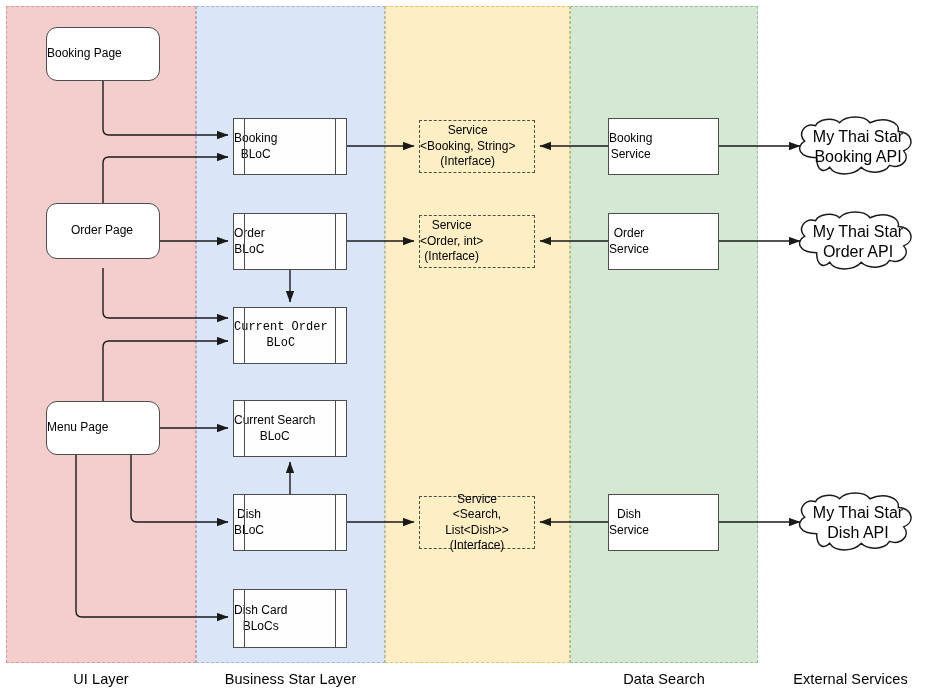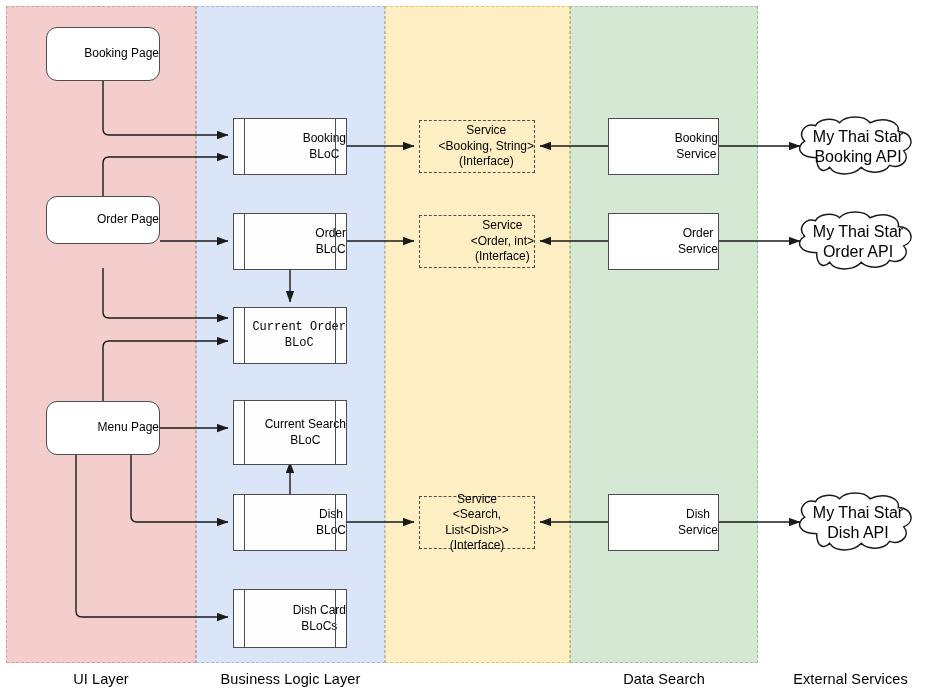--- a/index.html
+++ b/index.html
@@ -39,21 +39,21 @@
     top: 0;
     width: 943px;
     height: 699px;
     pointer-events: none;
   }
   .node {
     position: absolute;
     box-sizing: border-box;
     display: flex;
     align-items: center;
-    justify-content: flex-end;
+    justify-content: flex-start;
     text-align: center;
     font-size: 12px;
     line-height: 1.28;
     color: #000000;
     background: #ffffff;
   }
   .node-page {
     border: 1.4px solid #4d4d4d;
     border-radius: 11px;
   }
@@ -159,21 +159,21 @@
       <path d="M719,522 L800,522"></path>
     </g>
   </svg>
 
   <div id="nodes">
       <div class="node node-page" style="left: 46px; top: 27px; width: 114px; height: 54px;">
         <div>
           <span class="nlabel">Booking Page</span>
         </div>
       </div>
-      <div class="node node-page" style="left: 46px; top: 196px; width: 114px; height: 48px;">
+      <div class="node node-page" style="left: 46px; top: 203px; width: 114px; height: 56px; padding-left: 24px;">
         <div>
           <span class="nlabel">Order Page</span>
         </div>
       </div>
       <div class="node node-page" style="left: 46px; top: 401px; width: 114px; height: 54px;">
         <div>
           <span class="nlabel">Menu Page</span>
         </div>
       </div>
       <div class="node node-bloc" style="left: 233px; top: 118px; width: 114px; height: 57px;">
@@ -187,21 +187,21 @@
           <span class="nlabel">Order</span>
           <span class="nlabel">BLoC</span>
         </div>
       </div>
       <div class="node node-bloc" style="left: 233px; top: 307px; width: 114px; height: 57px; font-family: Liberation Mono, monospace;">
         <div>
           <span class="nlabel">Current Order</span>
           <span class="nlabel">BLoC</span>
         </div>
       </div>
-      <div class="node node-bloc" style="left: 233px; top: 400px; width: 114px; height: 65px;">
+      <div class="node node-bloc" style="left: 233px; top: 400px; width: 114px; height: 57px;">
         <div>
           <span class="nlabel">Current Search</span>
           <span class="nlabel">BLoC</span>
         </div>
       </div>
       <div class="node node-bloc" style="left: 233px; top: 494px; width: 114px; height: 57px;">
         <div>
           <span class="nlabel">Dish</span>
           <span class="nlabel">BLoC</span>
         </div>
@@ -280,17 +280,17 @@
         <div class="cloud-text">
           <div>
             <span class="nlabel">My Thai Star</span>
             <span class="nlabel">Dish API</span>
           </div>
         </div>
       </div>
     </div>
 
   <div class="band-label" style="left: 6px; width: 190px;">UI Layer</div>
-  <div class="band-label" style="left: 196px; width: 189px;">Business Logic Layer</div>
+  <div class="band-label" style="left: 196px; width: 189px;">Business Star Layer</div>
   <div class="band-label" style="left: 570px; width: 188px;">Data Search</div>
   <div class="band-label" style="left: 758px; width: 185px;">External Services</div>
 
 </div>
 
 </body></html>

